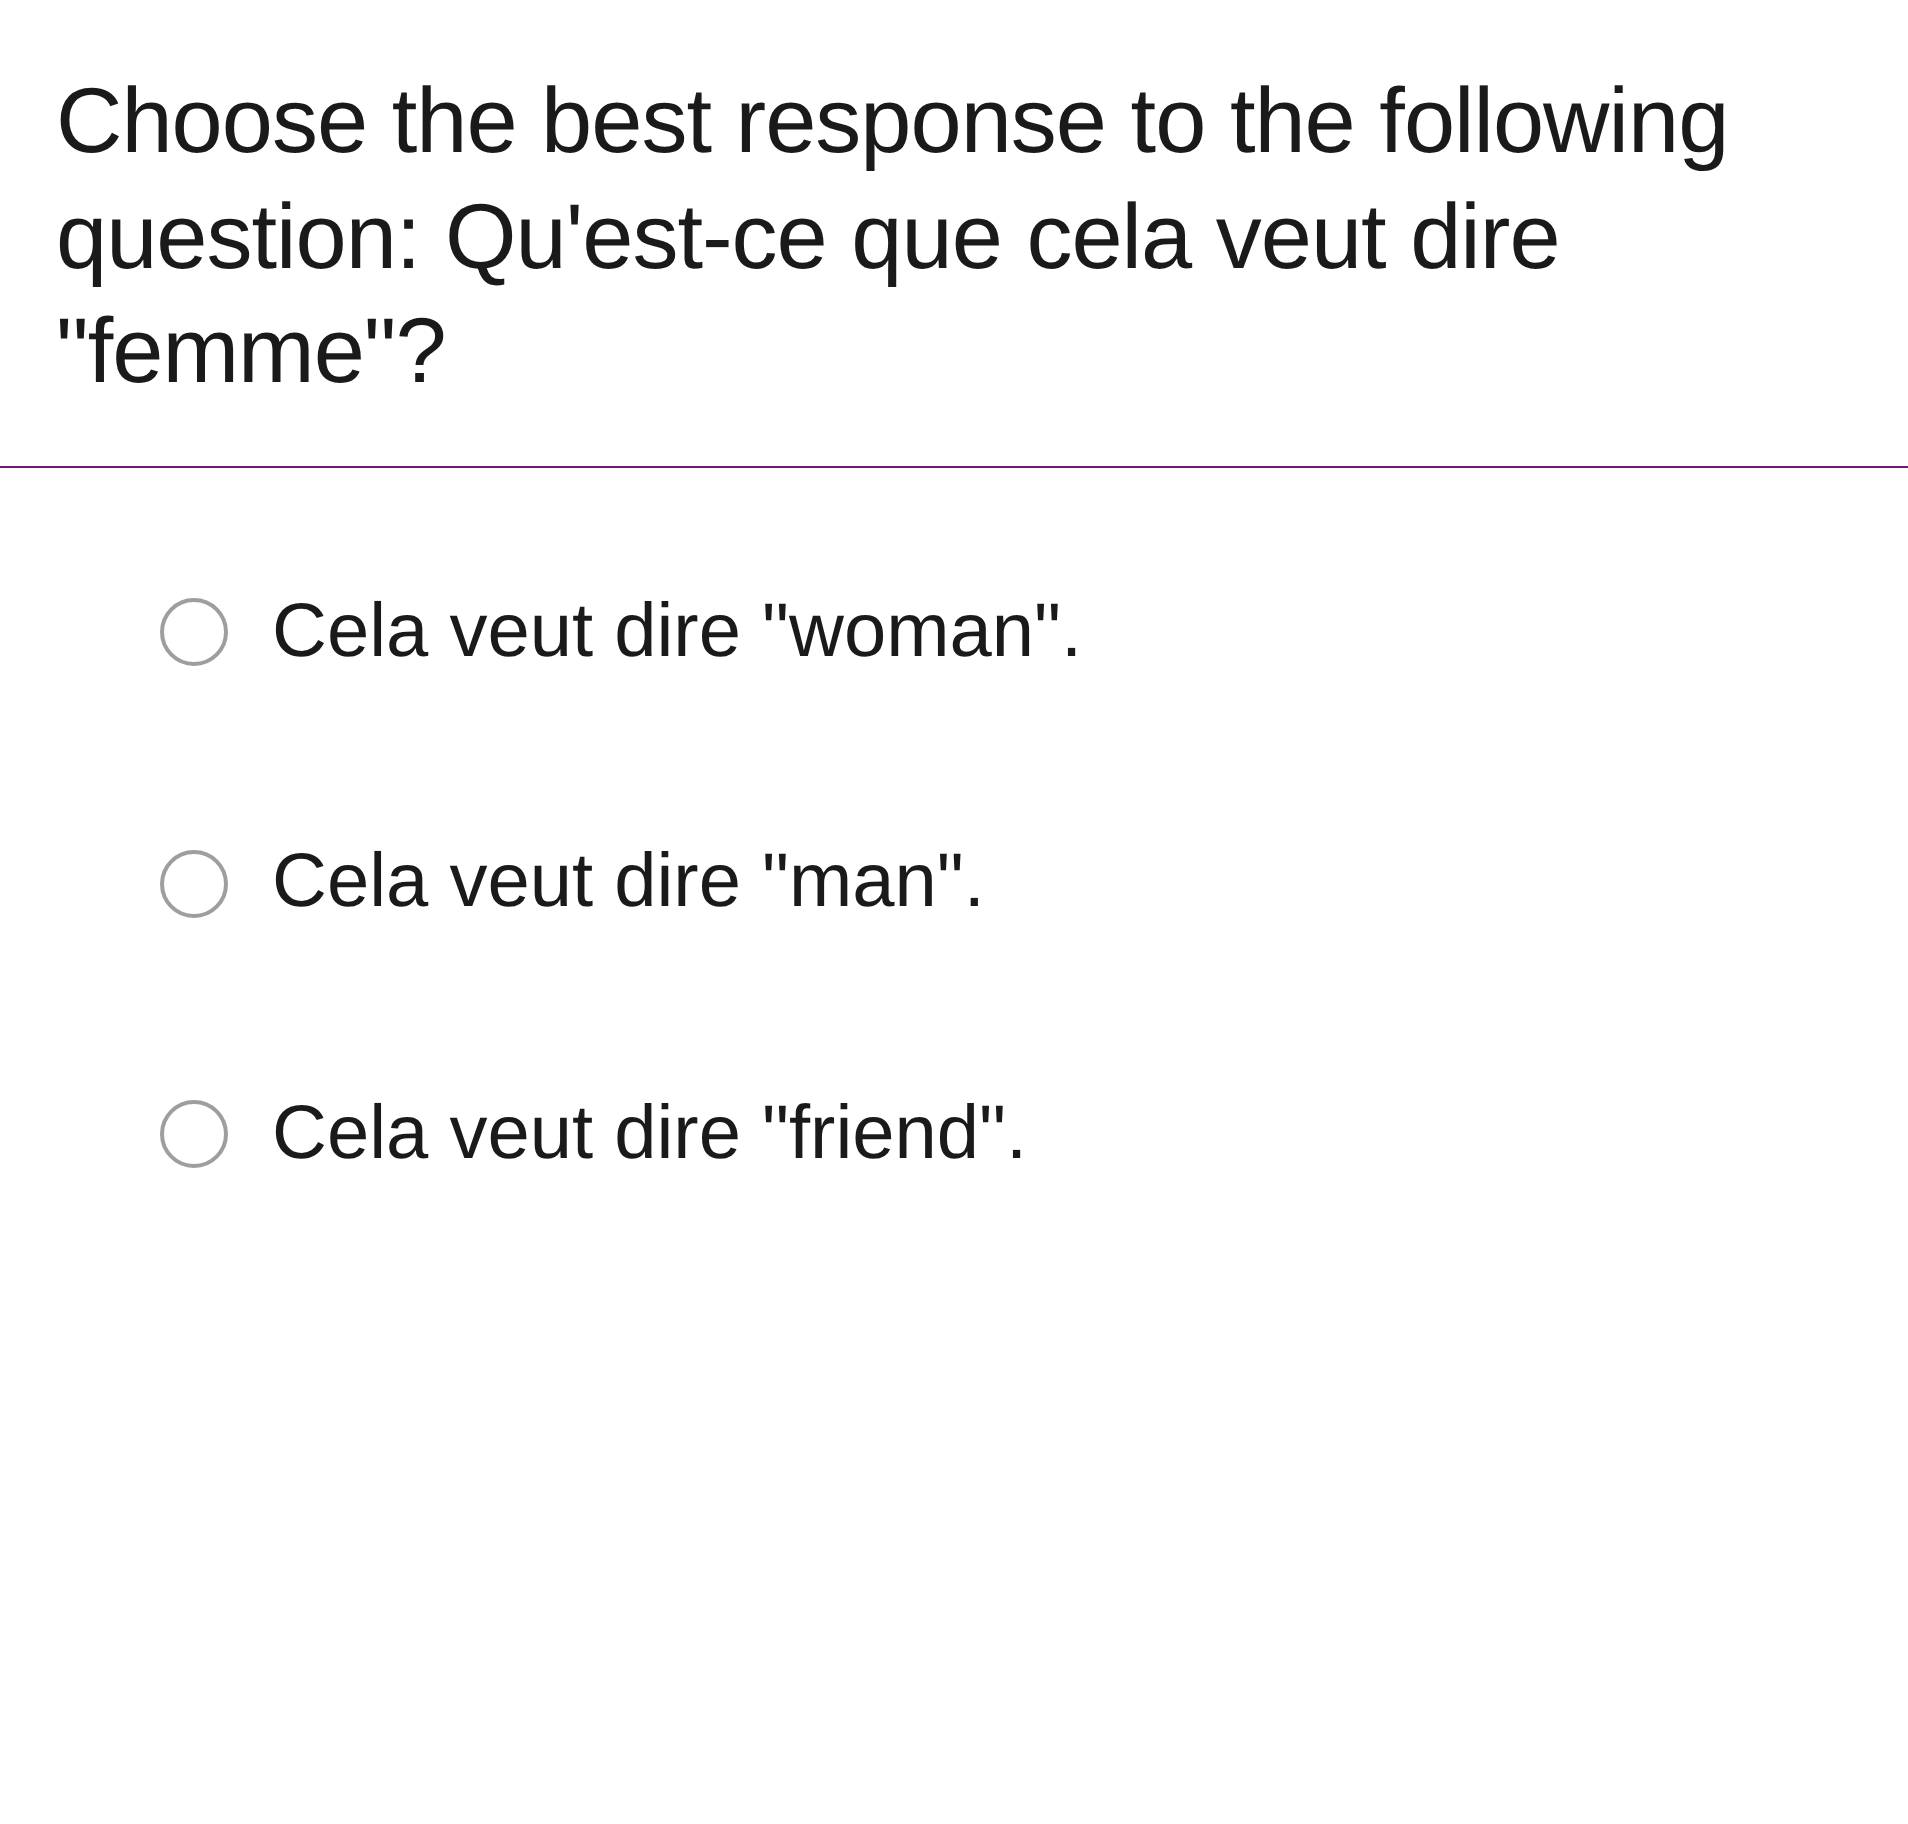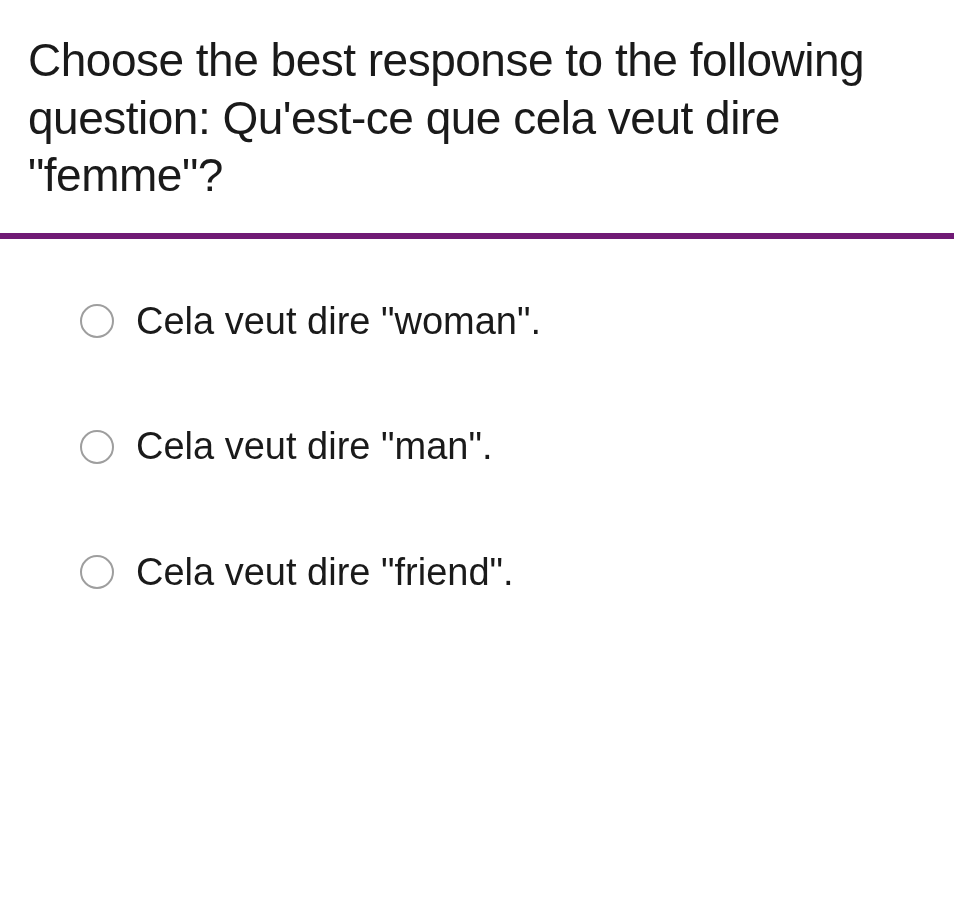--- a/index.html
+++ b/index.html
@@ -13,21 +13,21 @@
       min-height: 912px;
       background-color: #ffffff;
       font-family: -apple-system, BlinkMacSystemFont, 'Segoe UI', sans-serif;
       color: #1a1a1a;
       display: flex;
       flex-direction: column;
     }
 
     .question-section {
       padding: 32px 28px 28px 28px;
-      border-bottom: 6px solid #701a75;
+      border-bottom: 1px solid #701a75;
     }
 
     .question-text {
       font-size: 46px;
       font-weight: 400;
       line-height: 1.25;
       letter-spacing: -0.5px;
     }
 
     .options-section {

